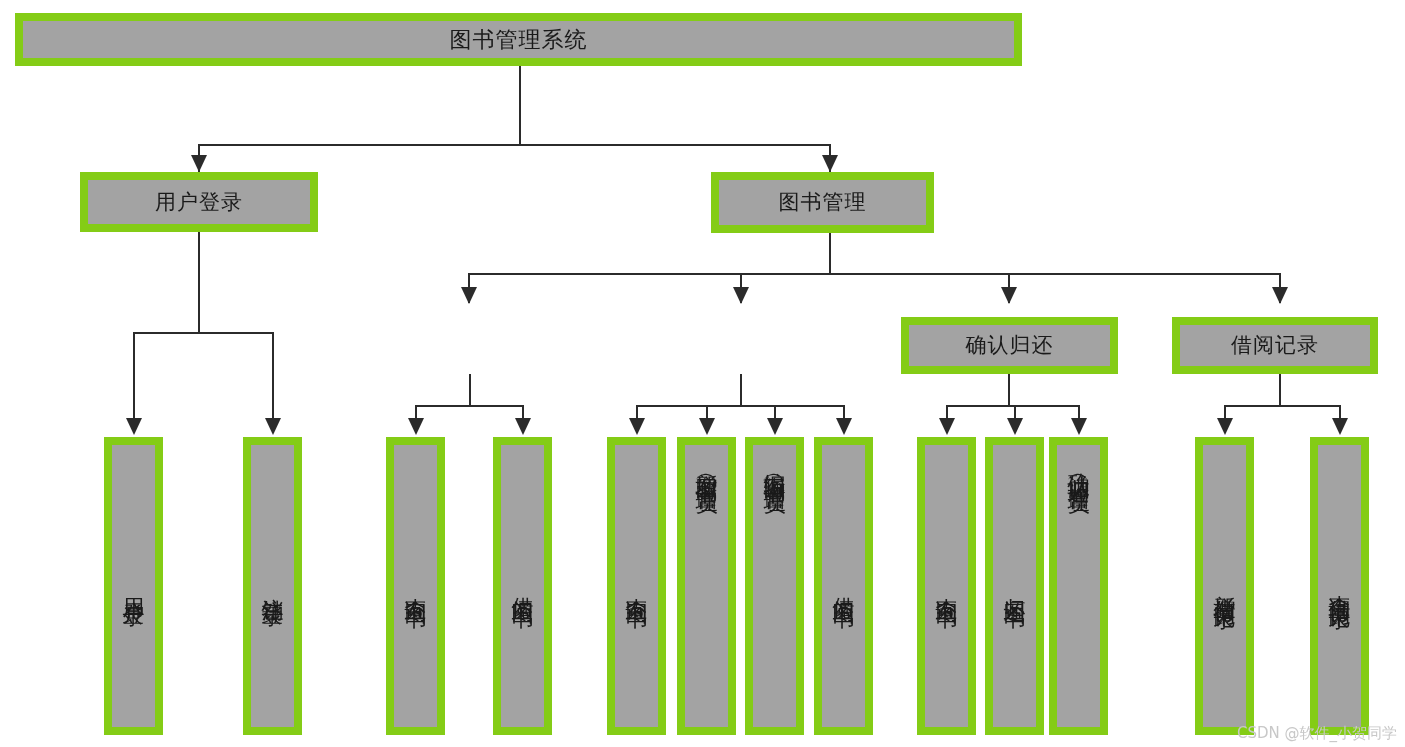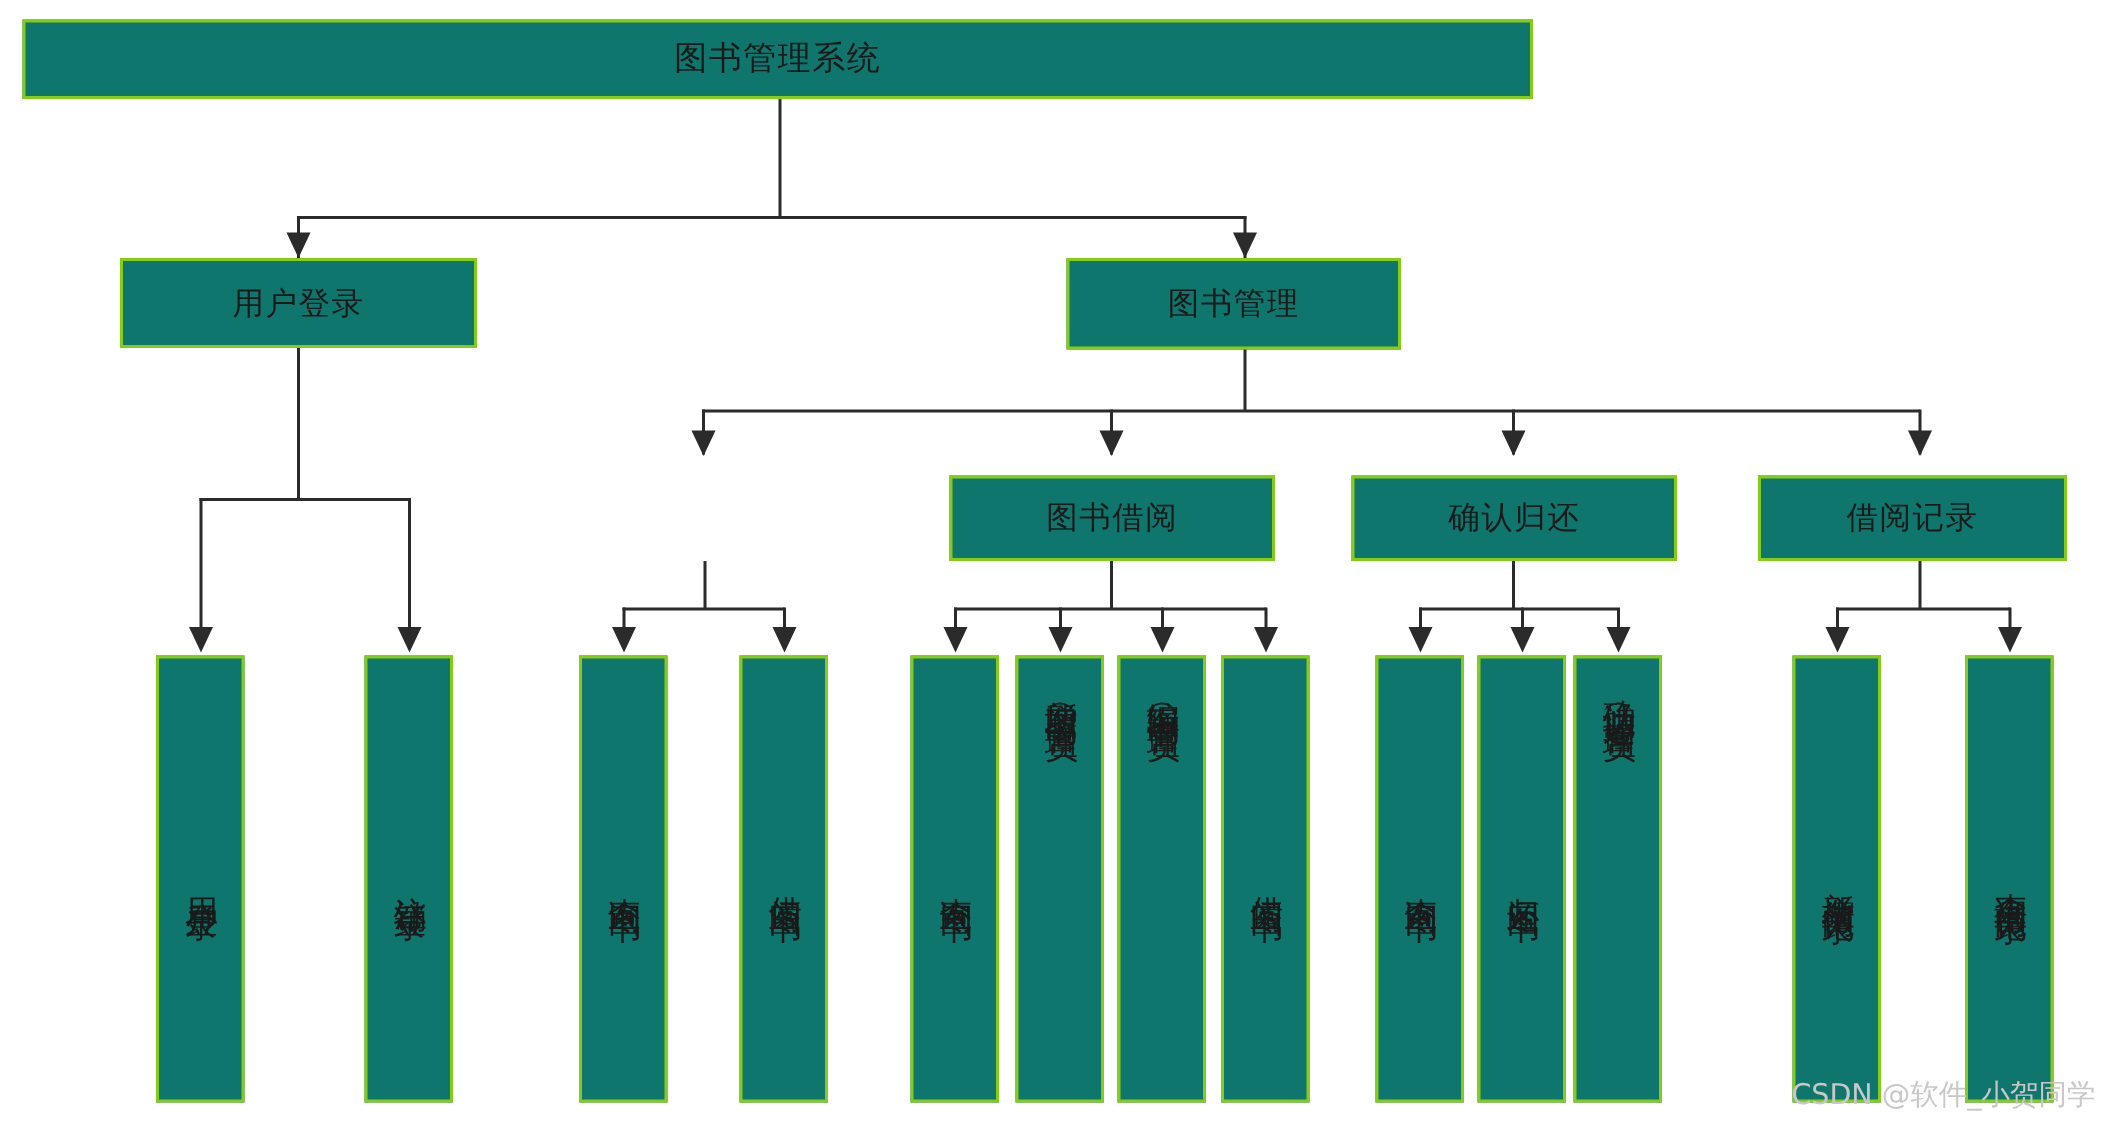--- a/index.html
+++ b/index.html
@@ -13,22 +13,22 @@
   #canvas {
     position: relative;
     width: 1405px;
     height: 747px;
     background: #ffffff;
     overflow: hidden;
   }
   .node {
     position: absolute;
     box-sizing: border-box;
-    border: 2px solid #84cc16;
-    background: #0f766e;
+    border: 8px solid #84cc16;
+    background: #a3a3a3;
     display: flex;
     align-items: center;
     justify-content: center;
     color: #1a1a1a;
     z-index: 2;
   }
   .node-label {
     display: block;
     line-height: 1.18;
     letter-spacing: 1px;
@@ -72,21 +72,21 @@
     height: 0;
     border-left: 8px solid transparent;
     border-right: 8px solid transparent;
     border-top: 17px solid #2b2b2b;
     z-index: 1;
   }
   #watermark {
     position: absolute;
     right: 8px;
     bottom: 4px;
-    font-size: 19px;
+    font-size: 15px;
     color: #c8c8c8;
     white-space: nowrap;
     z-index: 3;
     font-family: "DejaVu Sans", "Liberation Sans", sans-serif;
   }
 </style>
 </head>
 <body>
 
 <div id="canvas">
@@ -155,23 +155,20 @@
     <span class="node-label">图书管理系统</span>
   </div>
 
   <div class="node horiz" style="left:80px; top:172px; width:238px; height:60px;">
     <span class="node-label">用户登录</span>
   </div>
   <div class="node horiz" style="left:711px; top:172px; width:223px; height:61px;">
     <span class="node-label">图书管理</span>
   </div>
 
-  <div class="node horiz" style="left:633px; top:317px; width:217px; height:57px;">
-    <span class="node-label">图书借阅</span>
-  </div>
   <div class="node horiz" style="left:901px; top:317px; width:217px; height:57px;">
     <span class="node-label">确认归还</span>
   </div>
   <div class="node horiz" style="left:1172px; top:317px; width:206px; height:57px;">
     <span class="node-label">借阅记录</span>
   </div>
 
   <div class="node vert centered" style="left:104px; top:437px; width:59px; height:298px;">
     <span class="node-label">用户登录</span>
   </div>

